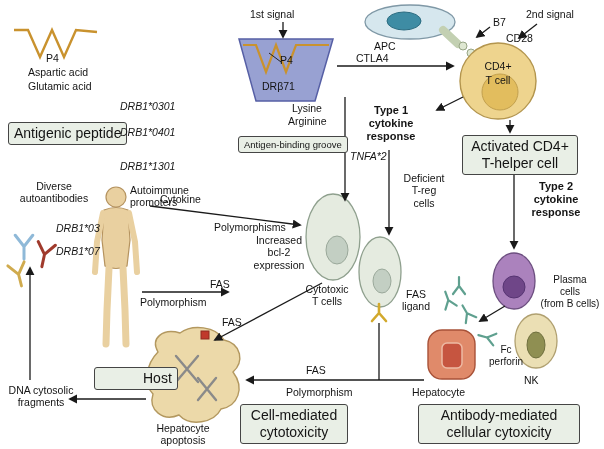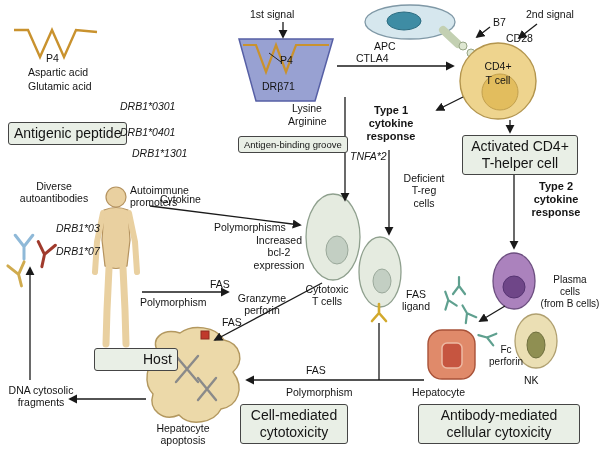--- a/index.html
+++ b/index.html
@@ -143,21 +143,21 @@
   </svg>
 
   <div class="lbl" style="left:250px;top:8px;">1st signal</div>
   <div class="lbl" style="left:46px;top:52px;">P4</div>
   <div class="lbl" style="left:28px;top:66px;">Aspartic acid</div>
   <div class="lbl" style="left:28px;top:80px;">Glutamic acid</div>
   <div class="box nowrap" style="left:8px;top:122px;">Antigenic peptide</div>
 
   <div class="lbl it" style="left:120px;top:100px;">DRB1*0301</div>
   <div class="lbl it" style="left:120px;top:126px;">DRB1*0401</div>
-  <div class="lbl it" style="left:120px;top:147px;margin-left:12px;">DRB1*1301</div>
+  <div class="lbl it" style="left:120px;top:160px;">DRB1*1301</div>
 
   <div class="lbl" style="left:280px;top:54px;">P4</div>
   <div class="lbl" style="left:262px;top:80px;">DRβ71</div>
   <div class="lbl" style="left:292px;top:102px;">Lysine</div>
   <div class="lbl" style="left:288px;top:115px;">Arginine</div>
   <div class="box nowrap" style="left:238px;top:136px;font-size:9.5px;">Antigen-binding groove</div>
 
   <div class="lbl" style="left:374px;top:40px;">APC</div>
   <div class="lbl" style="left:493px;top:16px;">B7</div>
   <div class="lbl" style="left:526px;top:8px;">2nd signal</div>
@@ -192,25 +192,23 @@
   <div class="lbl ctr" style="left:298px;top:283px;width:58px;">Cytotoxic
 T cells</div>
   <div class="lbl ctr" style="left:396px;top:172px;width:56px;">Deficient
 T-reg
 cells</div>
   <div class="lbl ctr" style="left:394px;top:288px;width:44px;">FAS
 ligand</div>
 
   <div class="lbl" style="left:210px;top:278px;">FAS</div>
   <div class="lbl" style="left:140px;top:296px;">Polymorphism</div>
-  <div class="lbl ctr" style="left:234px;top:292px;width:56px;">Granzyme
-perforin</div>
   <div class="lbl" style="left:222px;top:316px;">FAS</div>
 
-  <div class="box nowrap" style="left:94px;top:348px;padding-left:48px;">Host</div>
+  <div class="box nowrap" style="left:94px;top:367px;padding-left:48px;">Host</div>
   <div class="lbl ctr" style="left:8px;top:384px;width:66px;">DNA cytosolic
 fragments</div>
 
   <div class="lbl ctr" style="left:144px;top:422px;width:78px;">Hepatocyte
 apoptosis</div>
   <div class="box" style="left:240px;top:404px;width:96px;">Cell-mediated
 cytotoxicity</div>
   <div class="lbl" style="left:306px;top:364px;">FAS</div>
   <div class="lbl" style="left:286px;top:386px;">Polymorphism</div>
   <div class="lbl" style="left:412px;top:386px;">Hepatocyte</div>

